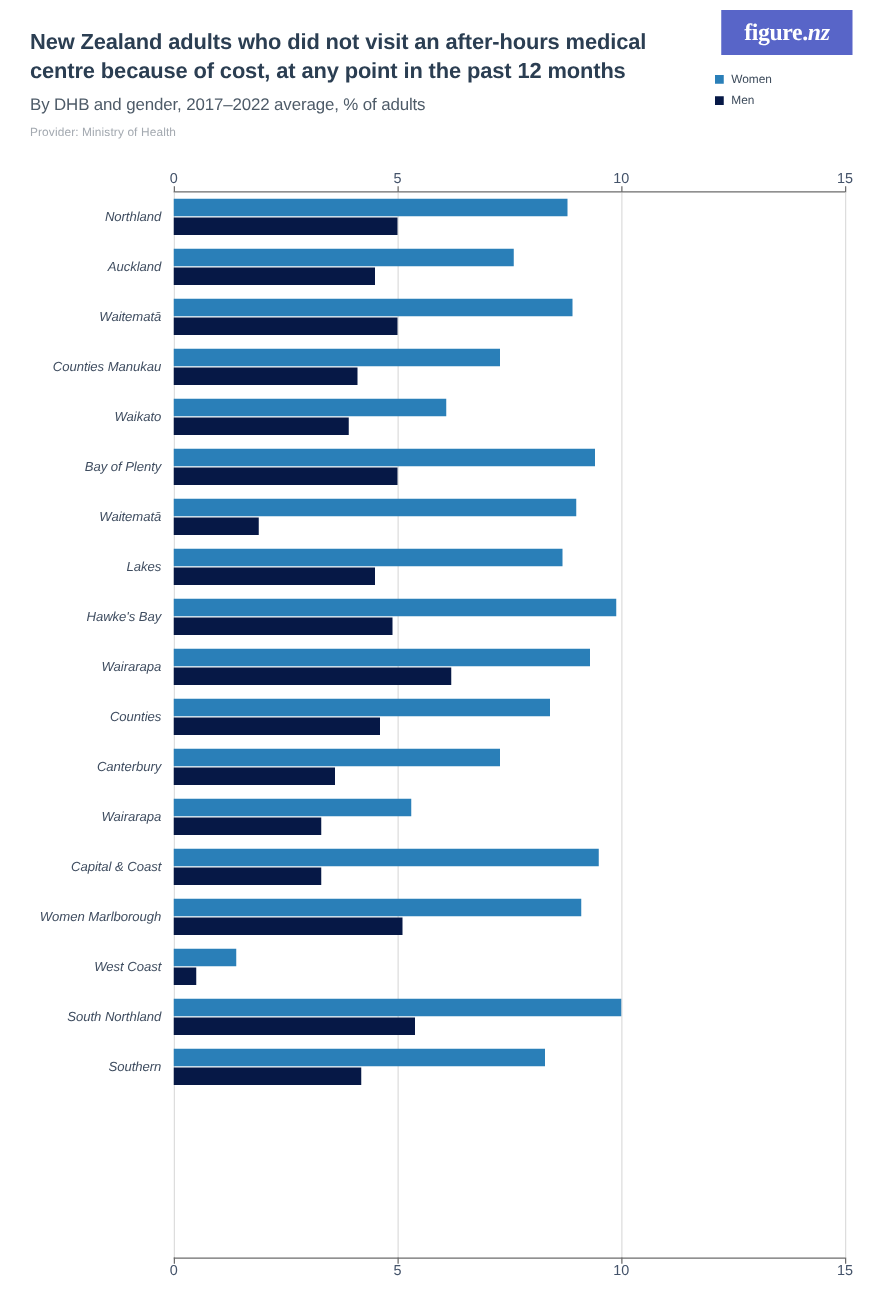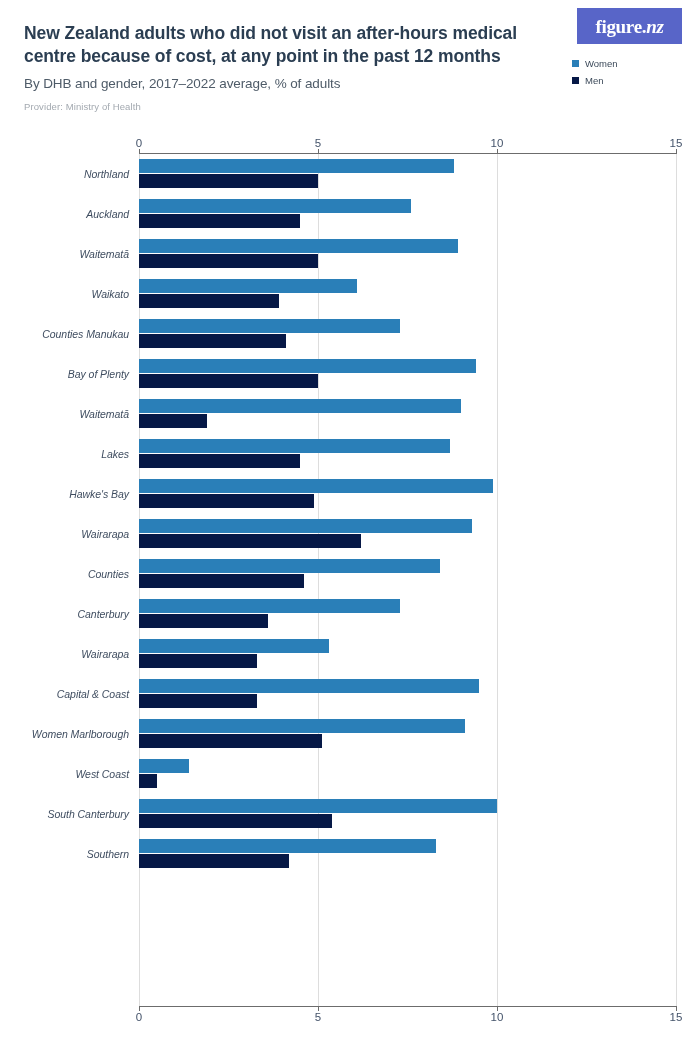--- a/index.html
+++ b/index.html
@@ -239,34 +239,34 @@
           </div>
         </div>
         <div class="row">
           <div class="row-label">Waitematā</div>
           <div class="bars">
             <div class="bar women" title="Waitematā — Women: 8.9%" style="width: 59.3333%; background: rgb(42, 127, 184);"></div>
             <div class="bar men" title="Waitematā — Men: 5%" style="width: 33.3333%; background: rgb(6, 24, 70);"></div>
           </div>
         </div>
         <div class="row">
+          <div class="row-label">Counties Manukau</div>
+          <div class="bars">
+            <div class="bar women" title="Counties Manukau — Women: 7.3%" style="width: 48.6667%; background: rgb(42, 127, 184);"></div>
+            <div class="bar men" title="Counties Manukau — Men: 4.1%" style="width: 27.3333%; background: rgb(6, 24, 70);"></div>
+          </div>
+        </div>
+        <div class="row">
           <div class="row-label">Waikato</div>
           <div class="bars">
             <div class="bar women" title="Waikato — Women: 6.1%" style="width: 40.6667%; background: rgb(42, 127, 184);"></div>
             <div class="bar men" title="Waikato — Men: 3.9%" style="width: 26%; background: rgb(6, 24, 70);"></div>
           </div>
         </div>
         <div class="row">
-          <div class="row-label">Counties Manukau</div>
-          <div class="bars">
-            <div class="bar women" title="Counties Manukau — Women: 7.3%" style="width: 48.6667%; background: rgb(42, 127, 184);"></div>
-            <div class="bar men" title="Counties Manukau — Men: 4.1%" style="width: 27.3333%; background: rgb(6, 24, 70);"></div>
-          </div>
-        </div>
-        <div class="row">
           <div class="row-label">Bay of Plenty</div>
           <div class="bars">
             <div class="bar women" title="Bay of Plenty — Women: 9.4%" style="width: 62.6667%; background: rgb(42, 127, 184);"></div>
             <div class="bar men" title="Bay of Plenty — Men: 5%" style="width: 33.3333%; background: rgb(6, 24, 70);"></div>
           </div>
         </div>
         <div class="row">
           <div class="row-label">Waitematā</div>
           <div class="bars">
             <div class="bar women" title="Tairāwhiti — Women: 9%" style="width: 60%; background: rgb(42, 127, 184);"></div>
@@ -330,21 +330,21 @@
           </div>
         </div>
         <div class="row">
           <div class="row-label">West Coast</div>
           <div class="bars">
             <div class="bar women" title="West Coast — Women: 1.4%" style="width: 9.33333%; background: rgb(42, 127, 184);"></div>
             <div class="bar men" title="West Coast — Men: 0.5%" style="width: 3.33333%; background: rgb(6, 24, 70);"></div>
           </div>
         </div>
         <div class="row">
-          <div class="row-label">South Canterbury</div>
+          <div class="row-label">South Northland</div>
           <div class="bars">
             <div class="bar women" title="South Canterbury — Women: 10%" style="width: 66.6667%; background: rgb(42, 127, 184);"></div>
             <div class="bar men" title="South Canterbury — Men: 5.4%" style="width: 36%; background: rgb(6, 24, 70);"></div>
           </div>
         </div>
         <div class="row">
           <div class="row-label">Southern</div>
           <div class="bars">
             <div class="bar women" title="Southern — Women: 8.3%" style="width: 55.3333%; background: rgb(42, 127, 184);"></div>
             <div class="bar men" title="Southern — Men: 4.2%" style="width: 28%; background: rgb(6, 24, 70);"></div>

